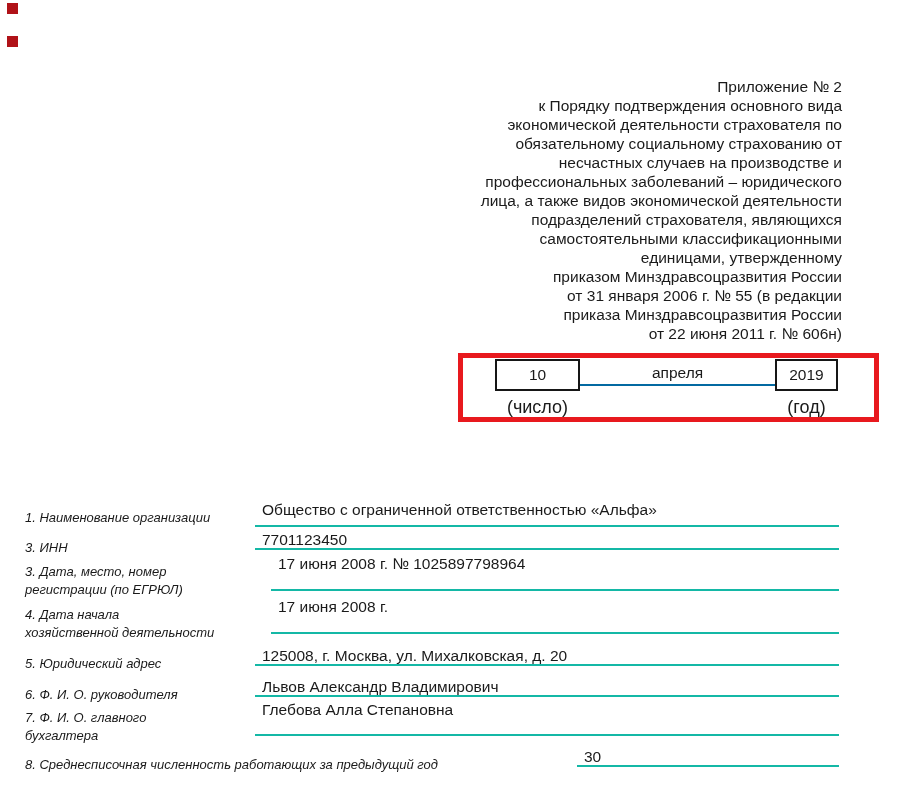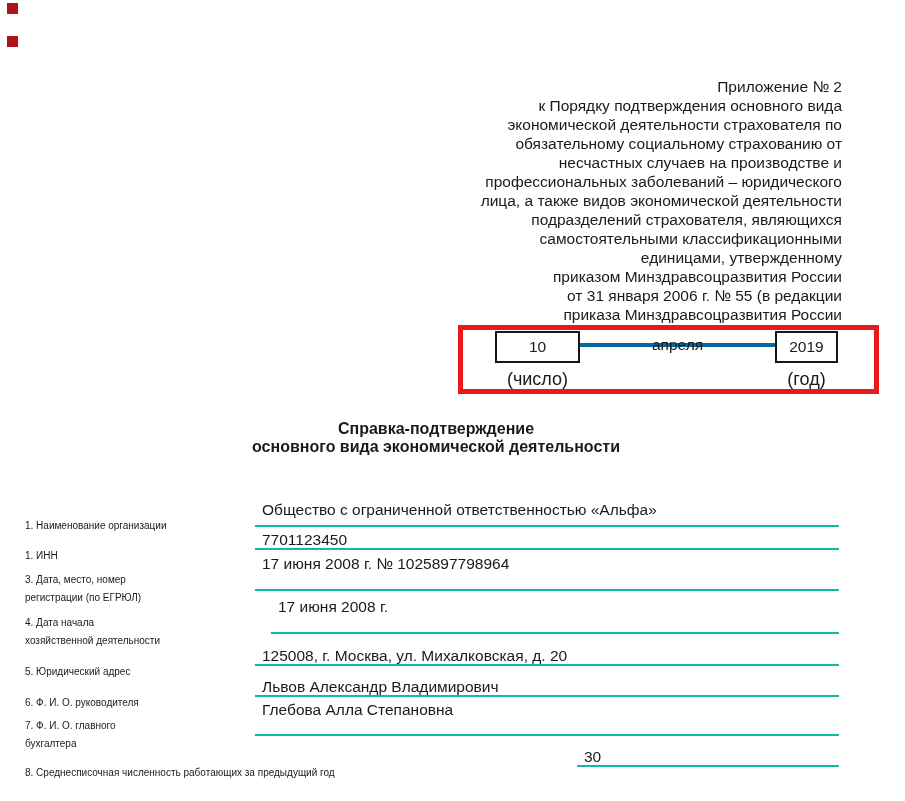--- a/index.html
+++ b/index.html
@@ -13,46 +13,46 @@
   .corner-mark{position:absolute;left:7px;width:11px;height:11px;background:#b01218;}
   .corner-mark.m1{top:3px;}
   .corner-mark.m2{top:36px;}
 
   .header-note{
     position:absolute;top:77px;right:63px;
     text-align:right;font-size:15.5px;line-height:19px;white-space:pre;
   }
 
   .date-annotation{
-    position:absolute;left:458px;top:325px;width:421px;height:69px;
+    position:absolute;left:458px;top:353px;width:421px;height:69px;
     border:5px solid #e8191e;box-sizing:border-box;background:#ffffff;
   }
   .date-annotation .cellbox{
     position:absolute;top:1px;height:32px;box-sizing:border-box;
     border:2px solid #161616;text-align:center;line-height:28px;font-size:15.5px;
   }
   .day-box{left:32px;width:85px;}
   .year-box{left:312px;width:63px;}
   .month-cell{
-    position:absolute;top:1px;left:117px;width:195px;height:16px;box-sizing:border-box;
-    border-bottom:4px solid #0369a1;text-align:center;line-height:28px;font-size:15.5px;
+    position:absolute;top:1px;left:117px;width:195px;height:27px;box-sizing:border-box;
+    border-bottom:2px solid #0369a1;text-align:center;line-height:28px;font-size:15.5px;
   }
   .date-lbl{position:absolute;top:39px;font-size:18px;text-align:center;white-space:pre;}
   .lbl-day{left:32px;width:85px;}
   .lbl-month{left:117px;width:195px;}
   .lbl-year{left:312px;width:63px;}
 
   .doc-title{
     position:absolute;top:420px;left:25px;width:822px;
     text-align:center;font-weight:700;font-size:16px;line-height:17.5px;white-space:pre;
   }
 
   .row{position:absolute;left:25px;right:66px;}
   .row .label{
-    position:absolute;left:0;top:16px;font-size:10px;line-height:18px;white-space:pre;
+    position:absolute;left:0;top:8px;font-size:13px;line-height:18px;white-space:pre;font-style:italic;
   }
   .row .vline{
     position:absolute;left:230px;right:0;top:0;
     border-bottom:2px solid #14b8a6;
   }
   .row .val{
     display:block;padding-left:7px;font-size:15.5px;line-height:18px;white-space:pre;
   }
   .row.r8 .vline{left:552px;}
 </style>
@@ -80,41 +80,39 @@
 от 22 июня 2011 г. № 606н)</div>
 
   <div class="date-annotation">
     <div class="cellbox day-box">10</div>
     <div class="month-cell">апреля</div>
     <div class="cellbox year-box">2019</div>
     <div class="date-lbl lbl-day">(число)</div>
     <div class="date-lbl lbl-year">(год)</div>
   </div>
 
-  <div class="doc-title">Справка-подтверждение
-основного вида экономической деятельности</div>
 
   <div class="row" style="top:501px;">
     <div class="label">1. Наименование организации</div>
     <div class="vline" style="height:24px;">
       <span class="val">Общество с ограниченной ответственностью «Альфа»</span>
     </div>
   </div>
 
   <div class="row" style="top:531px;">
-    <div class="label">1. ИНН</div>
+    <div class="label">3. ИНН</div>
     <div class="vline" style="height:17px;">
       <span class="val">7701123450</span>
     </div>
   </div>
 
   <div class="row" style="top:555px;">
     <div class="label">3. Дата, место, номер
 регистрации (по ЕГРЮЛ)</div>
-    <div class="vline" style="height:34px;">
+    <div class="vline" style="height:34px;margin-left:16px;">
       <span class="val">17 июня 2008 г. № 1025897798964</span>
     </div>
   </div>
 
   <div class="row" style="top:598px;">
     <div class="label">4. Дата начала
 хозяйственной деятельности</div>
     <div class="vline" style="height:34px;margin-left:16px;">
       <span class="val">17 июня 2008 г.</span>
     </div>

